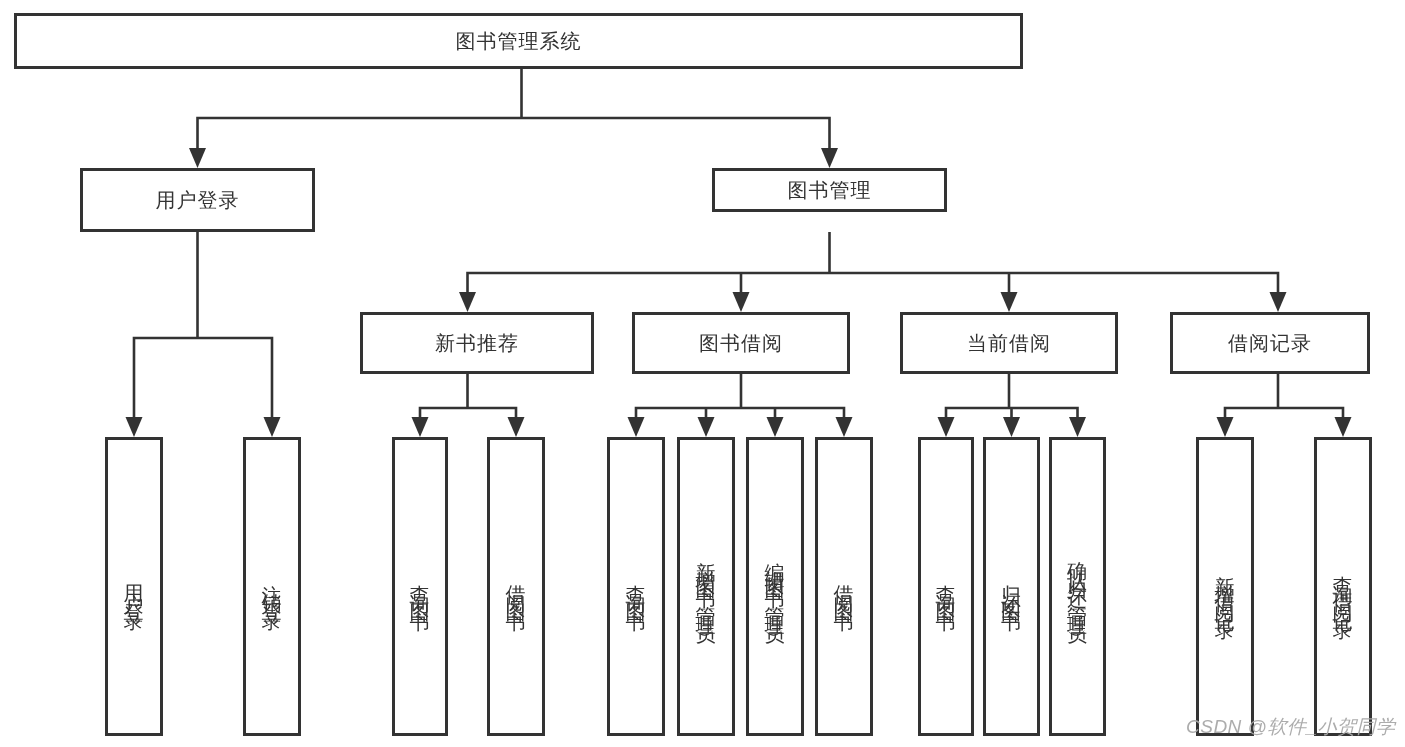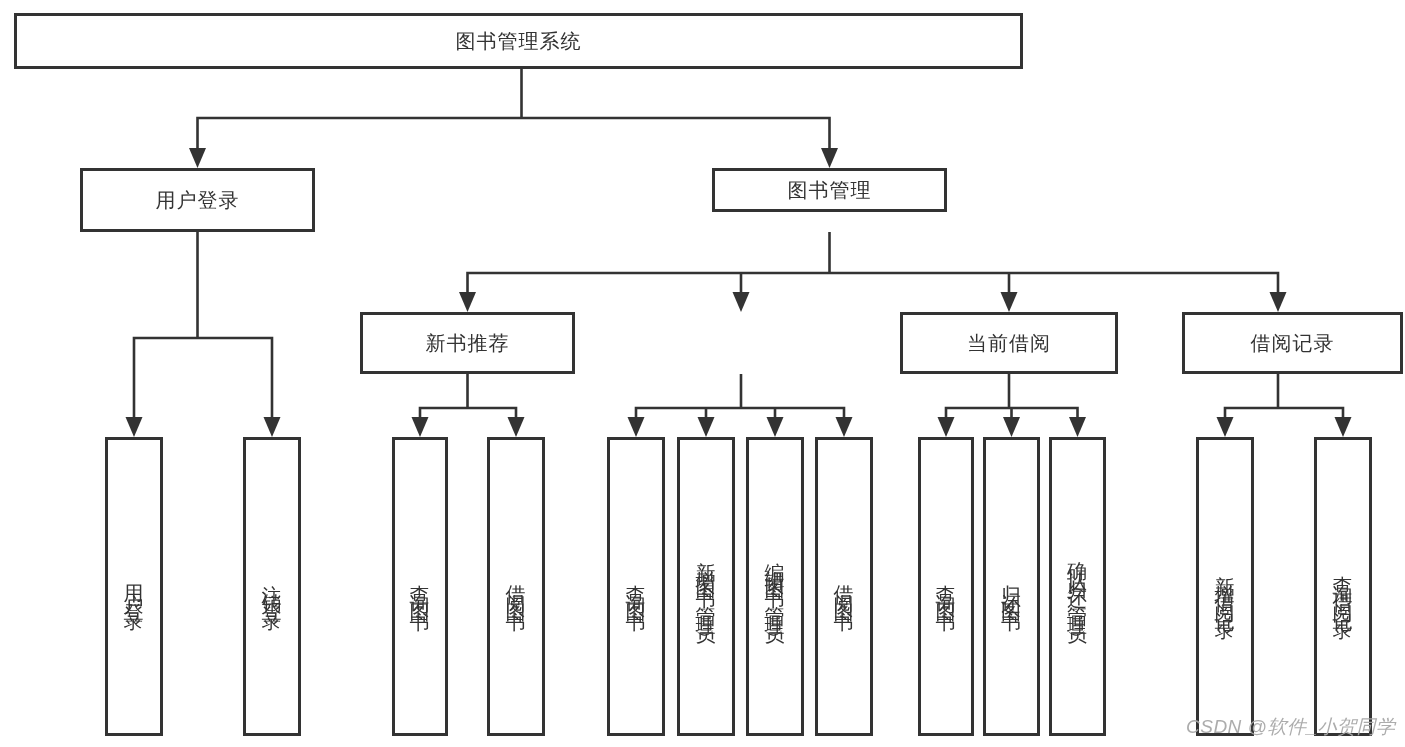--- a/index.html
+++ b/index.html
@@ -105,23 +105,24 @@
       <polygon points="1216.5,417 1233.5,417 1225,437"></polygon>
       <polygon points="1334.5,417 1351.5,417 1343,437"></polygon>
     </g>
   </svg>
 
   <div class="box hbox" style="left:14px; top:13px; width:1009px; height:56px;">图书管理系统</div>
 
   <div class="box hbox" style="left:80px; top:168px; width:235px; height:64px;">用户登录</div>
   <div class="box hbox" style="left:712px; top:168px; width:235px; height:44px;">图书管理</div>
 
-  <div class="box hbox" style="left:360px; top:312px; width:215px; height:62px;">新书推荐</div>
+  <div class="box hbox" style="left:360px; top:312px; width:234px; height:62px;">新书推荐</div>
+  <div class="box hbox" style="left:632px; top:312px; width:218px; height:62px;">图书借阅</div>
   <div class="box hbox" style="left:900px; top:312px; width:218px; height:62px;font-family:Liberation Mono, monospace;">当前借阅</div>
-  <div class="box hbox" style="left:1170px; top:312px; width:221px; height:62px;margin-left:12px;">借阅记录</div>
+  <div class="box hbox" style="left:1170px; top:312px; width:200px; height:62px;">借阅记录</div>
 
   <div class="box vbox" style="left:105px; top:437px; width:58px; height:299px;">用户登录</div>
   <div class="box vbox" style="left:243px; top:437px; width:58px; height:299px;">注销登录</div>
 
   <div class="box vbox" style="left:392px; top:437px; width:56px; height:299px;">查询图书</div>
   <div class="box vbox" style="left:487px; top:437px; width:58px; height:299px;">借阅图书</div>
 
   <div class="box vbox" style="left:607px; top:437px; width:58px; height:299px;">查询图书</div>
   <div class="box vbox" style="left:677px; top:437px; width:58px; height:299px;">新增图书（管理员）</div>
   <div class="box vbox" style="left:746px; top:437px; width:58px; height:299px;">编辑图书（管理员）</div>

